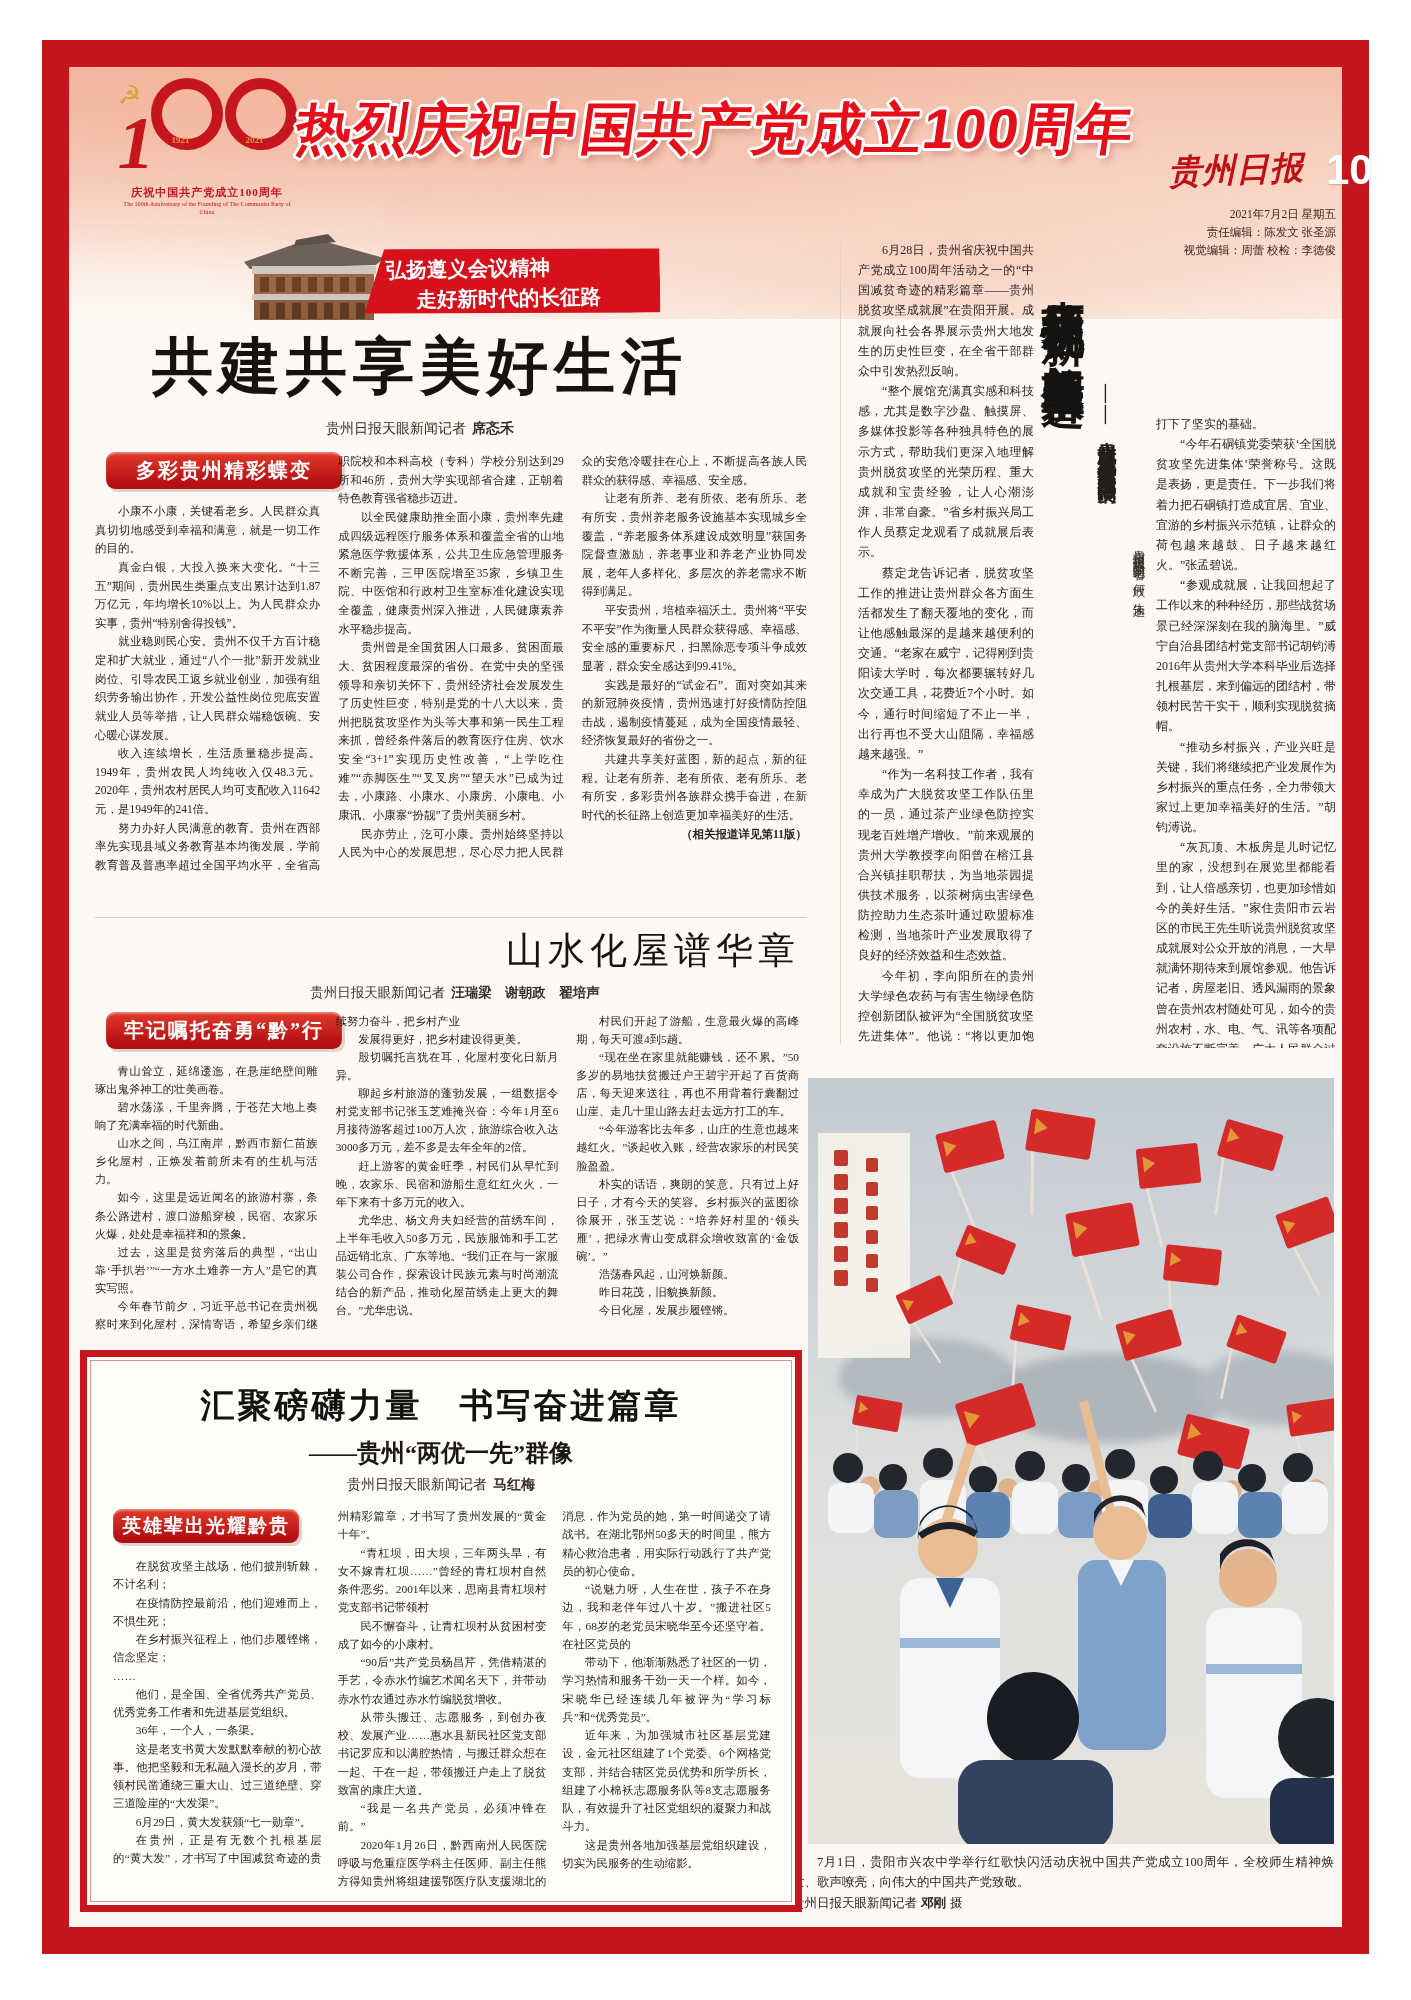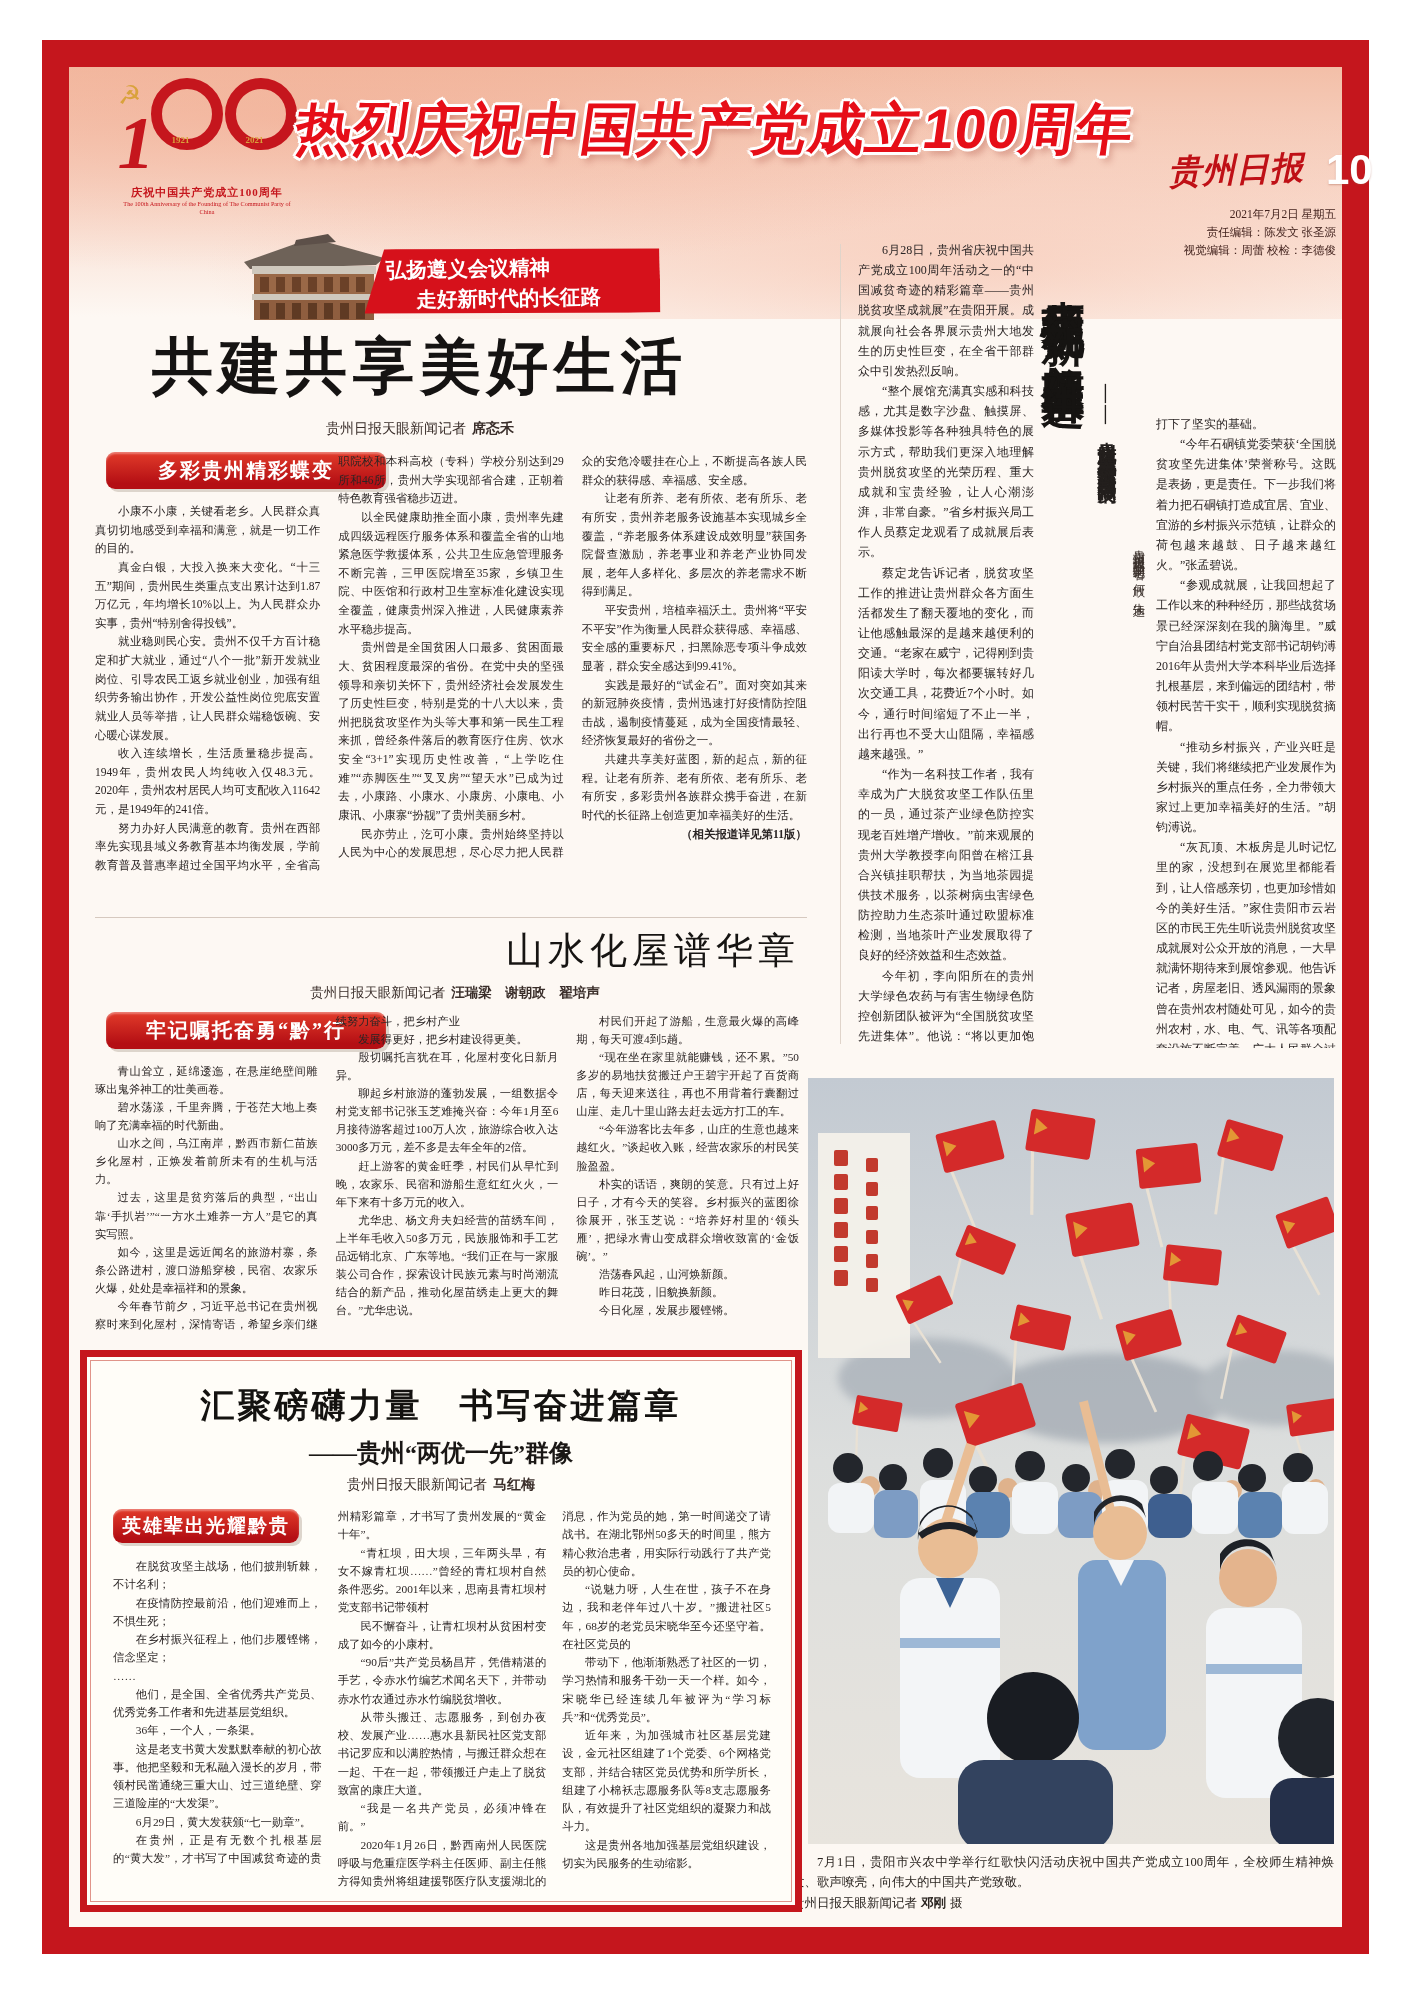--- a/index.html
+++ b/index.html
@@ -47,21 +47,21 @@
           color:#fff;font-family:"Liberation Sans","DejaVu Sans",sans-serif;font-weight:bold;
           font-size:20.5px;line-height:1.45;padding:6px 0 0 22px;box-sizing:border-box;}
   .ribbon .l2{padding-left:30px;}
   
   .cols{column-gap:18px;text-align:justify;overflow:hidden;}
   .cols .para{margin:0;text-indent:2em;}
   .cols .para.center{text-indent:0;text-align:left;}
   .cols .para.see-note{text-indent:0;text-align:right;font-weight:bold;}
   .col-spacer{height:50px;}
   
-  .badge{position:absolute;width:280px;height:37px;border-radius:9px;
+  .badge{position:absolute;width:236px;height:37px;border-radius:9px;
          background:linear-gradient(180deg,#e23b2a 0%,#b40f14 85%);
          box-shadow:3px 3px 0 #ddd5cc, inset 0 2px 2px rgba(255,255,255,.35);
          color:#fff;font-family:"Liberation Serif",serif;font-weight:bold;font-size:20px;
          display:flex;align-items:center;justify-content:center;letter-spacing:2px;}
   
   .main-title{position:absolute;left:118px;top:326px;width:604px;text-align:center;
         font-family:"Liberation Sans","DejaVu Sans",sans-serif;font-weight:bold;
         font-size:61px;letter-spacing:6px;color:#151312;white-space:nowrap;}
   .byline{text-align:center;font-size:14px;color:#3a2e2a;}
   .byline b{margin-left:6px;}
@@ -220,22 +220,22 @@
   <div class="mid-title">山水化屋谱华章</div>
   <div class="byline byline2">
     <span>贵州日报天眼新闻记者</span><b>汪瑞梁　谢朝政　翟培声</b>
   </div>
   <div class="badge" style="left:106px;top:1012px;">牢记嘱托奋勇“黔”行</div>
   <div class="cols mid-body">
     <div class="col-spacer"></div>
   <p class="para">青山耸立，延绵逶迤，在悬崖绝壁间雕琢出鬼斧神工的壮美画卷。</p>
       <p class="para">碧水荡漾，千里奔腾，于苍茫大地上奏响了充满幸福的时代新曲。</p>
       <p class="para">山水之间，乌江南岸，黔西市新仁苗族乡化屋村，正焕发着前所未有的生机与活力。</p>
+      <p class="para">如今，这里是远近闻名的旅游村寨，条条公路进村，渡口游船穿梭，民宿、农家乐火爆，处处是幸福祥和的景象。</p>
       <p class="para">过去，这里是贫穷落后的典型，“出山靠‘手扒岩’”“一方水土难养一方人”是它的真实写照。</p>
-      <p class="para">如今，这里是远近闻名的旅游村寨，条条公路进村，渡口游船穿梭，民宿、农家乐火爆，处处是幸福祥和的景象。</p>
       <p class="para">今年春节前夕，习近平总书记在贵州视察时来到化屋村，深情寄语，希望乡亲们继续努力奋斗，把乡村产业</p>
       <p class="para">发展得更好，把乡村建设得更美。</p>
       <p class="para">殷切嘱托言犹在耳，化屋村变化日新月异。</p>
       <p class="para">聊起乡村旅游的蓬勃发展，一组数据令村党支部书记张玉芝难掩兴奋：今年1月至6月接待游客超过100万人次，旅游综合收入达3000多万元，差不多是去年全年的2倍。</p>
       <p class="para">赶上游客的黄金旺季，村民们从早忙到晚，农家乐、民宿和游船生意红红火火，一年下来有十多万元的收入。</p>
       <p class="para">尤华忠、杨文舟夫妇经营的苗绣车间，上半年毛收入50多万元，民族服饰和手工艺品远销北京、广东等地。“我们正在与一家服装公司合作，探索设计民族元素与时尚潮流结合的新产品，推动化屋苗绣走上更大的舞台。”尤华忠说。</p>
       <p class="para">村民们开起了游船，生意最火爆的高峰期，每天可渡4到5趟。</p>
       <p class="para">“现在坐在家里就能赚钱，还不累。”50多岁的易地扶贫搬迁户王碧宇开起了百货商店，每天迎来送往，再也不用背着行囊翻过山崖、走几十里山路去赶去远方打工的车。</p>
       <p class="para">“今年游客比去年多，山庄的生意也越来越红火。”谈起收入账，经营农家乐的村民笑脸盈盈。</p>
       <p class="para">朴实的话语，爽朗的笑意。只有过上好日子，才有今天的笑容。乡村振兴的蓝图徐徐展开，张玉芝说：“培养好村里的‘领头雁’，把绿水青山变成群众增收致富的‘金饭碗’。”</p>

